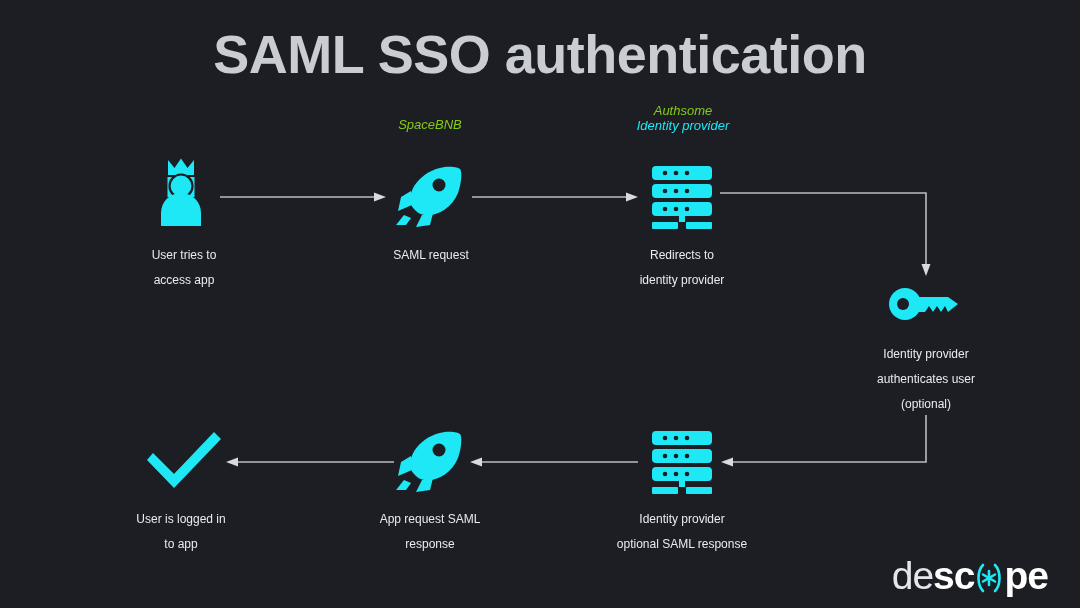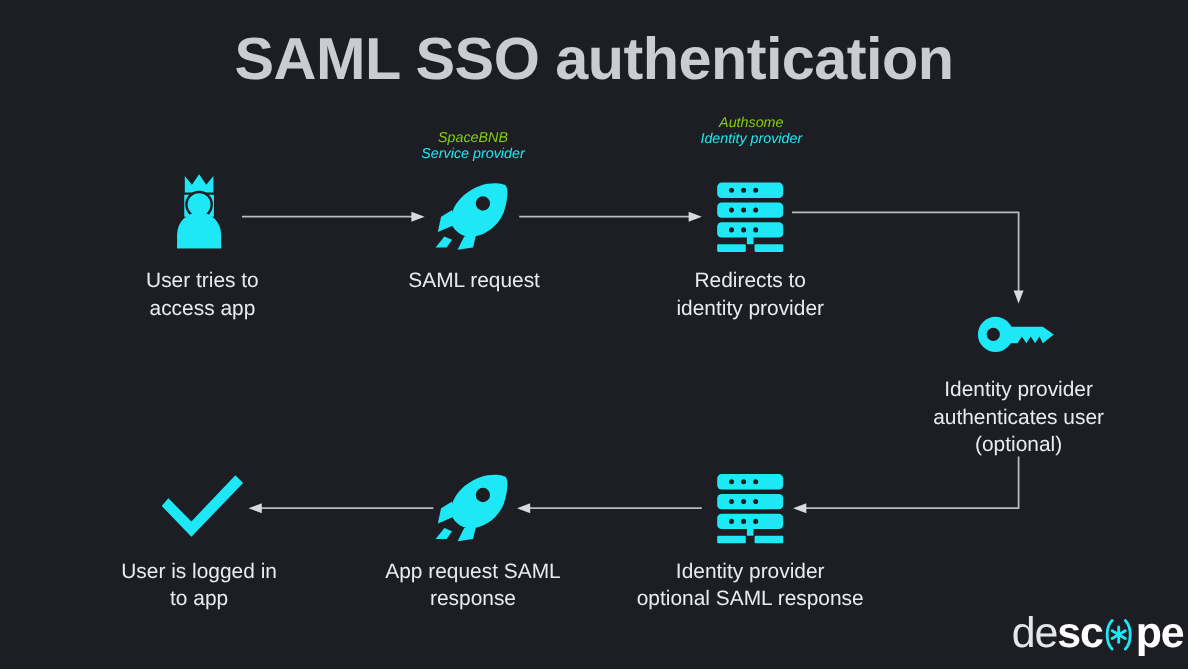--- a/index.html
+++ b/index.html
@@ -47,40 +47,40 @@
   .provider-role {
     display: block;
     font-size: 13px;
     color: #1ee8f5;
   }
 
   
   .caption {
     position: absolute;
     text-align: center;
-    font-size: 19px;
+    font-size: 12px;
     color: #e9ebef;
     line-height: 25px;
     white-space: nowrap;
   }
 
   
   .icon {
     position: absolute;
   }
   .icon svg { display: block; }
 
   
   .arrow { position: absolute; }
   .arrow svg { display: block; }
 
   
   #logo {
     position: absolute;
-    right: 4px;
+    right: 32px;
     bottom: 10px;
     font-size: 39px;
     line-height: 44px;
     letter-spacing: -1px;
     white-space: nowrap;
     text-align: center;
   }
   #logo .lo-de {
     color: #e3e6ea;
     font-weight: 300;
@@ -100,21 +100,20 @@
 </style>
 </head>
 <body>
 
 <div id="canvas">
 
   <div id="title">SAML SSO authentication</div>
 
   <div class="provider-label" style="left:330px; top:117px; width:200px;">
     <span class="provider-name">SpaceBNB</span>
-    <span class="provider-role">Service provider</span>
   </div>
 
   <div class="provider-label" style="left:583px; top:103px; width:200px;">
     <span class="provider-name">Authsome</span>
     <span class="provider-role">Identity provider</span>
   </div>
 
   <div class="icon" style="left:155px; top:158px;">
     <svg width="60" height="68" viewBox="0 0 60 68">
 

